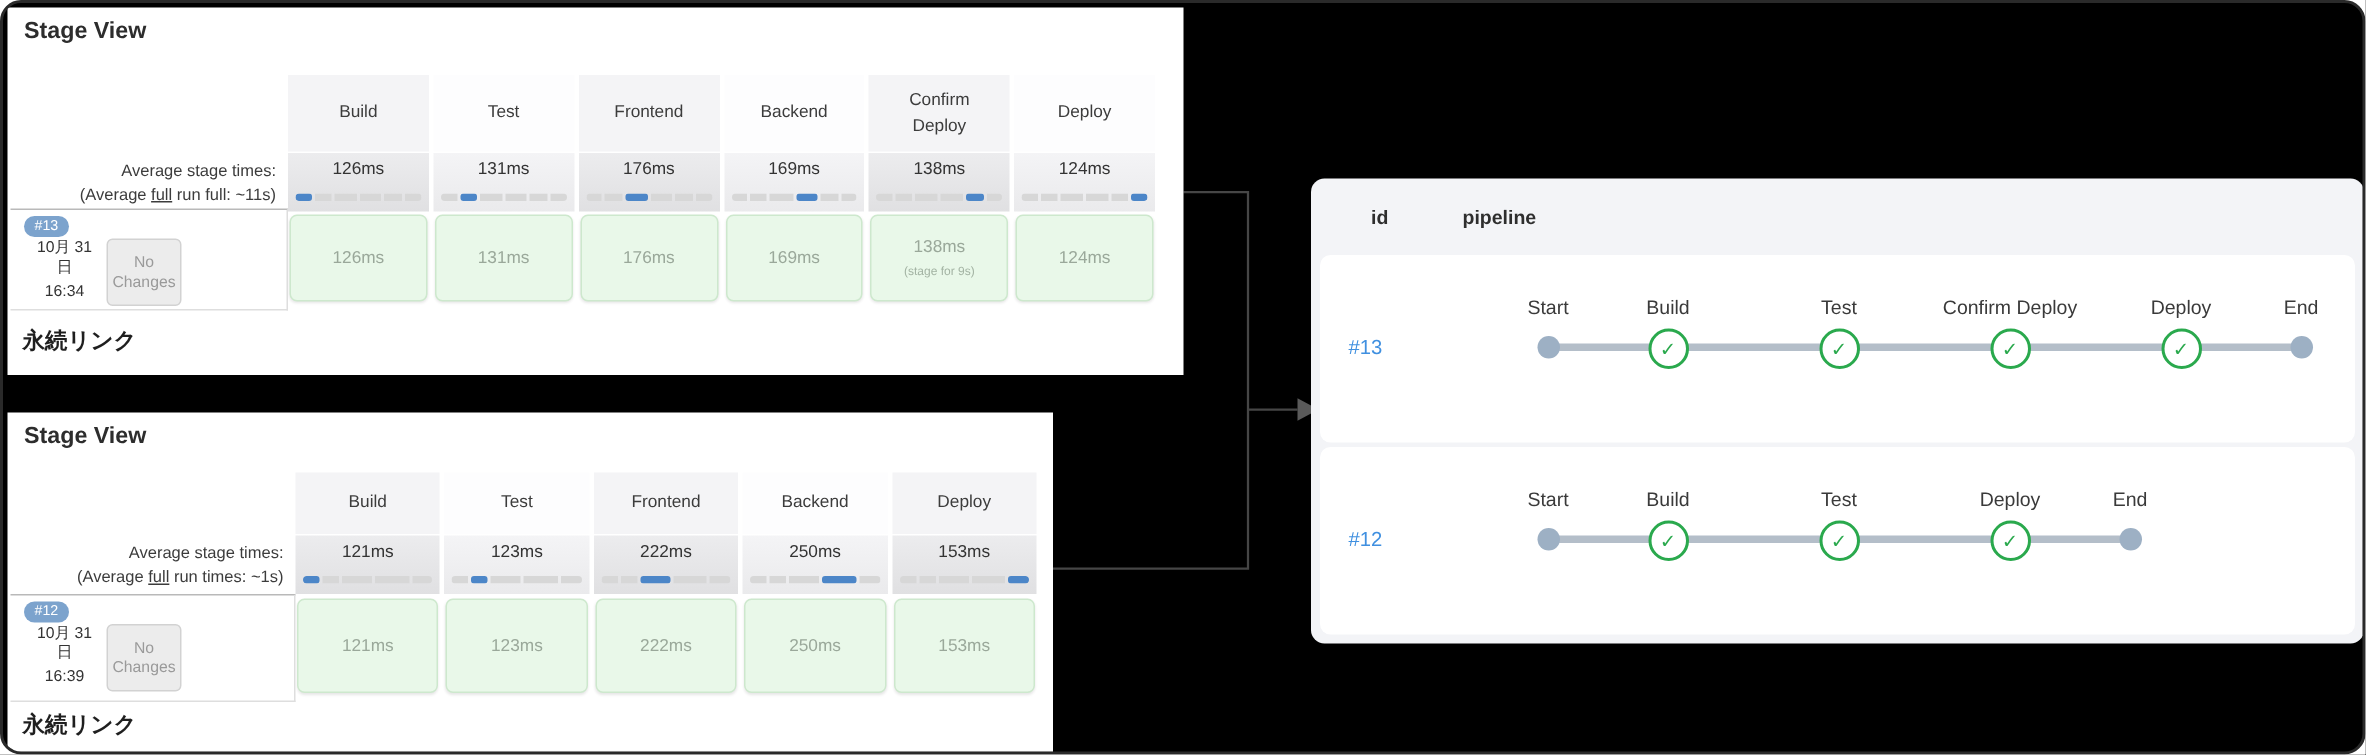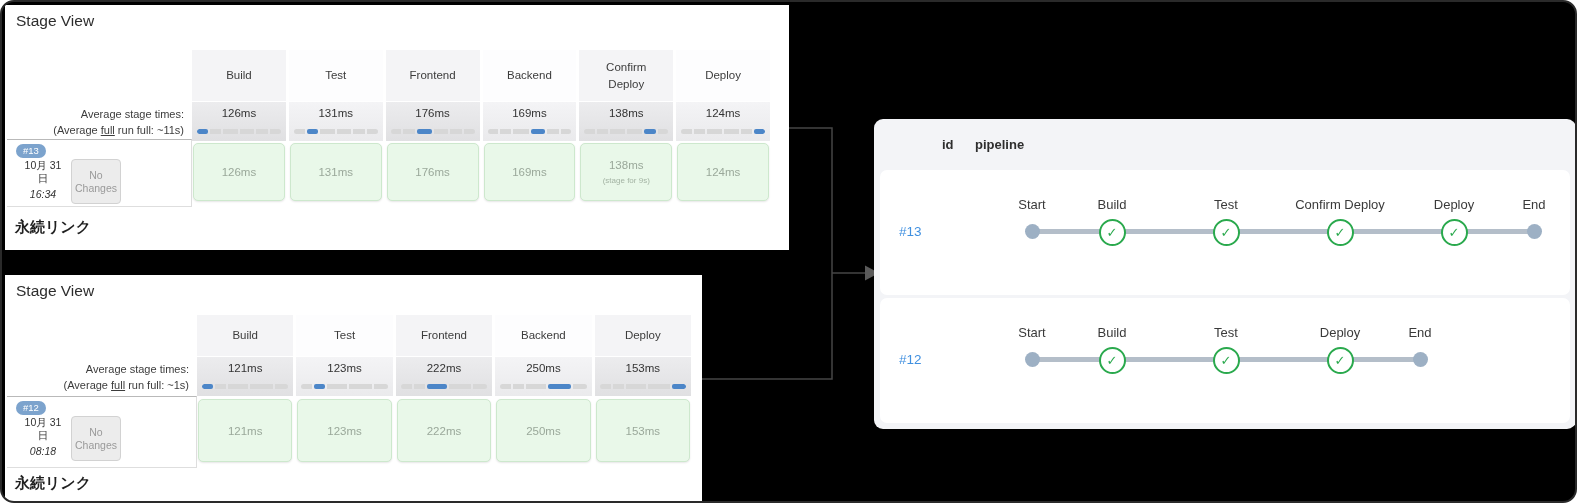--- a/index.html
+++ b/index.html
@@ -3,21 +3,21 @@
 <meta charset="utf-8">
 <style>
   html,body{margin:0;padding:0;background:#ffffff;font-family:"Liberation Sans","DejaVu Sans",sans-serif;}
   .canvas{position:relative;width:1577px;height:503px;background:#000;border:2px solid #2a2a2a;border-radius:14px;overflow:hidden;box-sizing:border-box;}
   svg.connectors{position:absolute;left:0;top:0;pointer-events:none;}
 
   
   .panel{position:absolute;background:#fff;}
   #panel-top{left:3px;top:3px;width:784px;height:245px;}
   #panel-bottom{left:3px;top:273px;width:697px;height:228px;}
-  .sv-title{position:absolute;left:11px;top:7px;margin:0;font-size:15.5px;font-weight:400;color:#2d2d2d;}
+  .sv-title{position:absolute;left:11px;top:7px;margin:0;font-size:15.5px;font-weight:700;color:#2d2d2d;}
   .avg-labels{position:absolute;text-align:right;font-size:11px;color:#3c3c3c;line-height:16px;}
   #panel-top .avg-labels{left:0;top:101px;width:179px;}
   #panel-bottom .avg-labels{left:0;top:86px;width:184px;}
   .avg-labels .ul{text-decoration:underline;}
 
   .grid-row{position:absolute;display:grid;column-gap:3px;}
   #panel-top .hdr-row{left:187px;top:45px;width:578px;height:51px;grid-template-columns:repeat(6,1fr);}
   #panel-top .avg-row{left:187px;top:97px;width:578px;height:39px;grid-template-columns:repeat(6,1fr);}
   #panel-top .cell-row{left:187px;top:138px;width:578px;height:58px;grid-template-columns:repeat(6,1fr);}
   #panel-bottom .hdr-row{left:192px;top:40px;width:494px;height:41px;grid-template-columns:repeat(5,1fr);}
@@ -36,32 +36,32 @@
     display:flex;flex-direction:column;align-items:center;justify-content:center;
     font-size:11.5px;color:#9aa89a;box-shadow:0 1px 2px rgba(0,0,0,.10);cursor:pointer;}
   .stage-note{font-size:8px;color:#a3b3a3;margin-top:5px;}
 
   .run-cell{position:absolute;background:#fff;border-top:1px solid #b9b9b9;border-right:1px solid #dedede;border-bottom:1px solid #dedede;box-sizing:border-box;}
   #panel-top .run-cell{left:2px;top:134px;width:185px;height:68px;}
   #panel-bottom .run-cell{left:2px;top:121px;width:190px;height:72px;}
   .run-badge{position:absolute;left:9px;top:4px;background:#7ca3cd;color:#fff;font-size:9.5px;
     padding:1px 7px 2px;border-radius:8px;cursor:pointer;}
   .run-date{position:absolute;left:10px;top:19px;width:52px;text-align:center;font-size:10.5px;color:#333;line-height:13px;}
-  .run-time{margin-top:3px;font-style:italic;}
+  .run-time{margin-top:3px;}
   .no-changes{position:absolute;left:64px;top:19px;width:50px;height:45px;background:#ececec;border:1px solid #d2d2d2;
     border-radius:4px;display:flex;flex-direction:column;align-items:center;justify-content:center;
     font-size:10.5px;color:#9a9a9a;line-height:13px;box-sizing:border-box;}
   .permalinks{position:absolute;left:10px;margin:0;font-size:15px;font-weight:600;color:#1f1f1f;}
   #panel-top .permalinks{top:213px;}
   #panel-bottom .permalinks{top:199px;}
 
   
   #flow-card{position:absolute;left:872px;top:117px;width:702px;height:310px;background:#f3f4f7;border-radius:9px;}
   .fc-col{position:absolute;top:18px;font-size:13px;font-weight:600;color:#2e2e2e;}
-  #fc-id{left:40px;margin-left:28px;} #fc-pipeline{left:101px;}
+  #fc-id{left:40px;} #fc-pipeline{left:101px;}
   .prow{position:absolute;left:6px;width:690px;height:125px;background:#fff;border-radius:7px;}
   #prow-0{top:51px;} #prow-1{top:179px;}
   .run-link{position:absolute;left:19px;top:54px;font-size:13.5px;color:#4090e0;cursor:pointer;}
   .nline{position:absolute;top:59px;height:5px;background:#b4bec9;border-radius:3px;}
   .ndot{position:absolute;top:54px;width:15px;height:15px;border-radius:50%;background:#9db0c4;}
   .ncheck{position:absolute;top:49px;width:27px;height:27px;box-sizing:border-box;border:2px solid #2aa94d;
     border-radius:50%;background:#fff;display:flex;align-items:center;justify-content:center;}
   .ncheck span{color:#2aa94d;font-size:13px;font-weight:bold;line-height:1;}
   .nlabel{position:absolute;top:27px;width:130px;text-align:center;font-size:13px;color:#3a3a3a;}
 </style>
@@ -191,21 +191,21 @@
         <div>Changes</div>
       </div>
     </div>
     <h3 class="permalinks">永続リンク</h3>
   </section>
 
   <section class="panel" id="panel-bottom">
     <h2 class="sv-title">Stage View</h2>
     <div class="avg-labels">
       <div>Average stage times:</div>
-      <div><span>(Average </span><span class="ul">full</span><span> run full: ~1s)</span></div>
+      <div><span>(Average </span><span class="ul">full</span><span> run times: ~1s)</span></div>
     </div>
     <div class="grid-row hdr-row" id="hdr-bottom">
         <div class="hdr-cell alt">Build</div>
         <div class="hdr-cell lt">Test</div>
         <div class="hdr-cell alt">Frontend</div>
         <div class="hdr-cell lt">Backend</div>
         <div class="hdr-cell alt">Deploy</div>
       </div>
     <div class="grid-row avg-row" id="avg-bottom">
         <div class="avg-cell alt">
@@ -274,21 +274,21 @@
         </div>
         <div class="stage-cell">
           <div>153ms</div>
         </div>
       </div>
     <div class="run-cell">
       <span class="run-badge">#12</span>
       <div class="run-date">
         <div>10月 31</div>
         <div>日</div>
-        <div class="run-time">08:18</div>
+        <div class="run-time">16:39</div>
       </div>
       <div class="no-changes">
         <div>No</div>
         <div>Changes</div>
       </div>
     </div>
     <h3 class="permalinks">永続リンク</h3>
   </section>
 
   <section id="flow-card">

